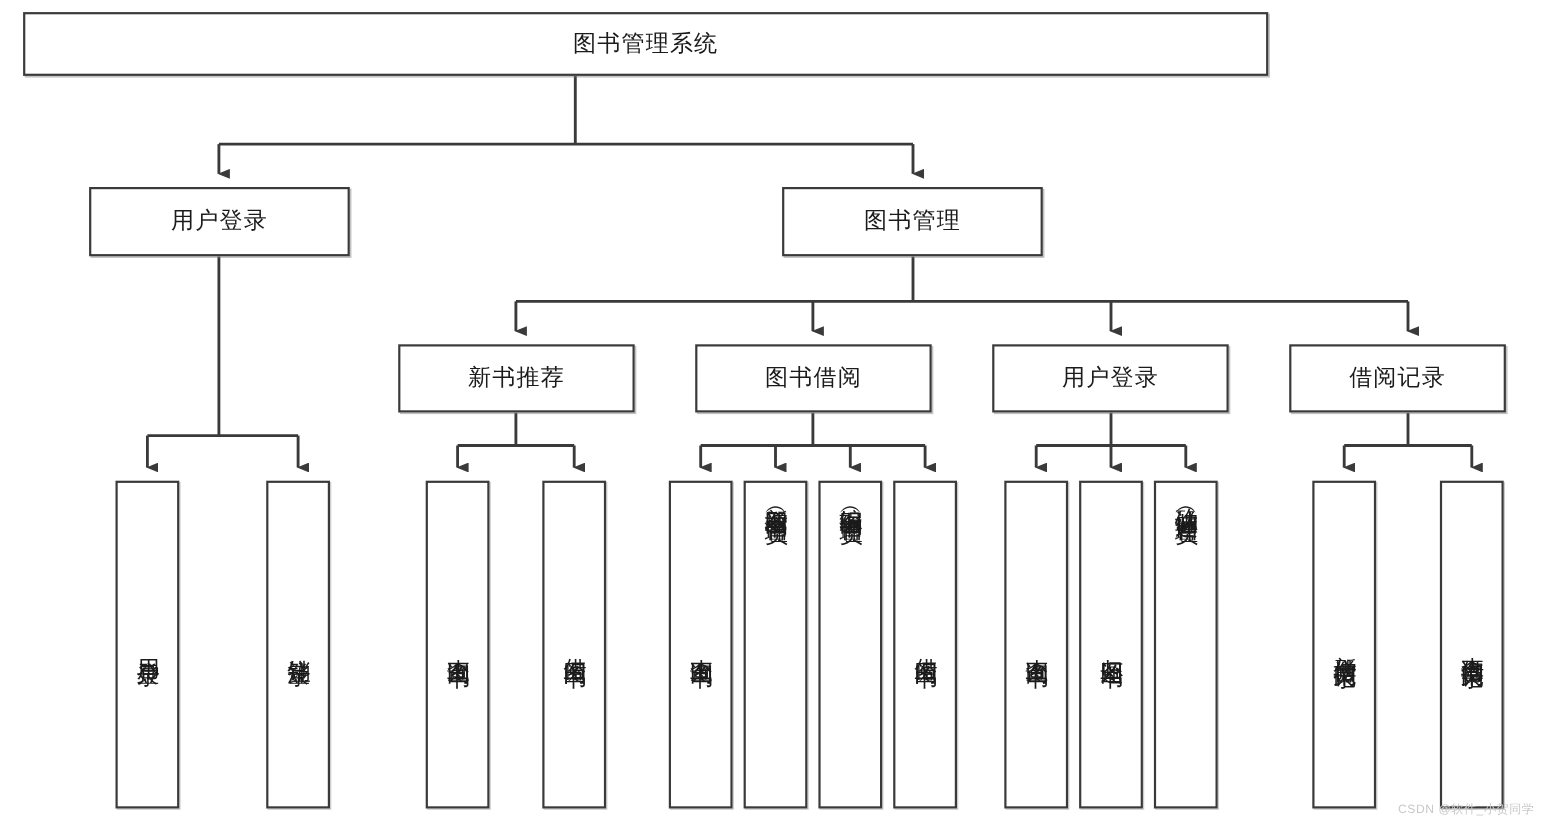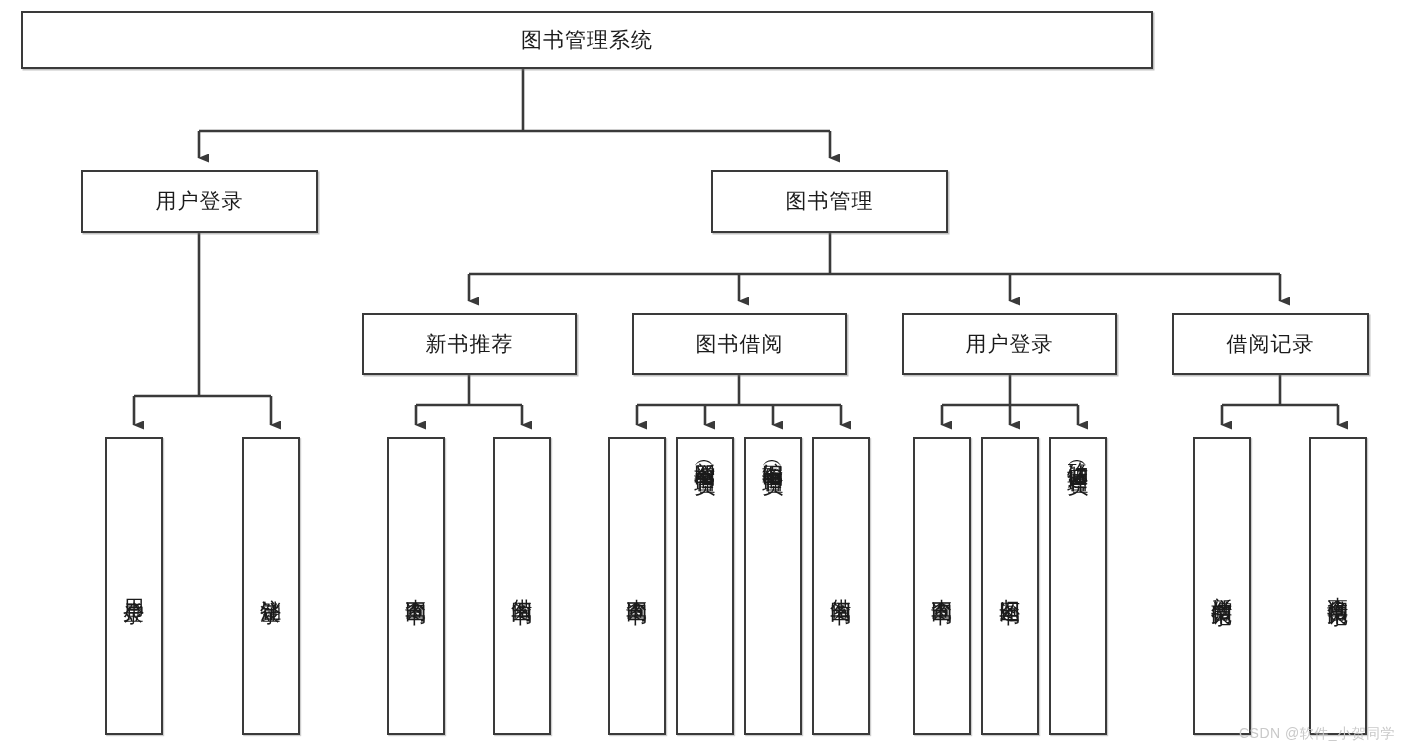--- a/index.html
+++ b/index.html
@@ -53,21 +53,21 @@
     max-height: 100%;
   }
   .node.leaf.align-top {
     align-items: flex-start;
     padding-top: 6px;
   }
   .watermark {
     position: absolute;
     right: 10px;
     bottom: 4px;
-    font-size: 14px;
+    font-size: 11px;
     color: #c9c9c9;
     letter-spacing: 0.5px;
     white-space: nowrap;
   }
 </style>
 </head>
 <body>
 
 <div id="canvas">
 

